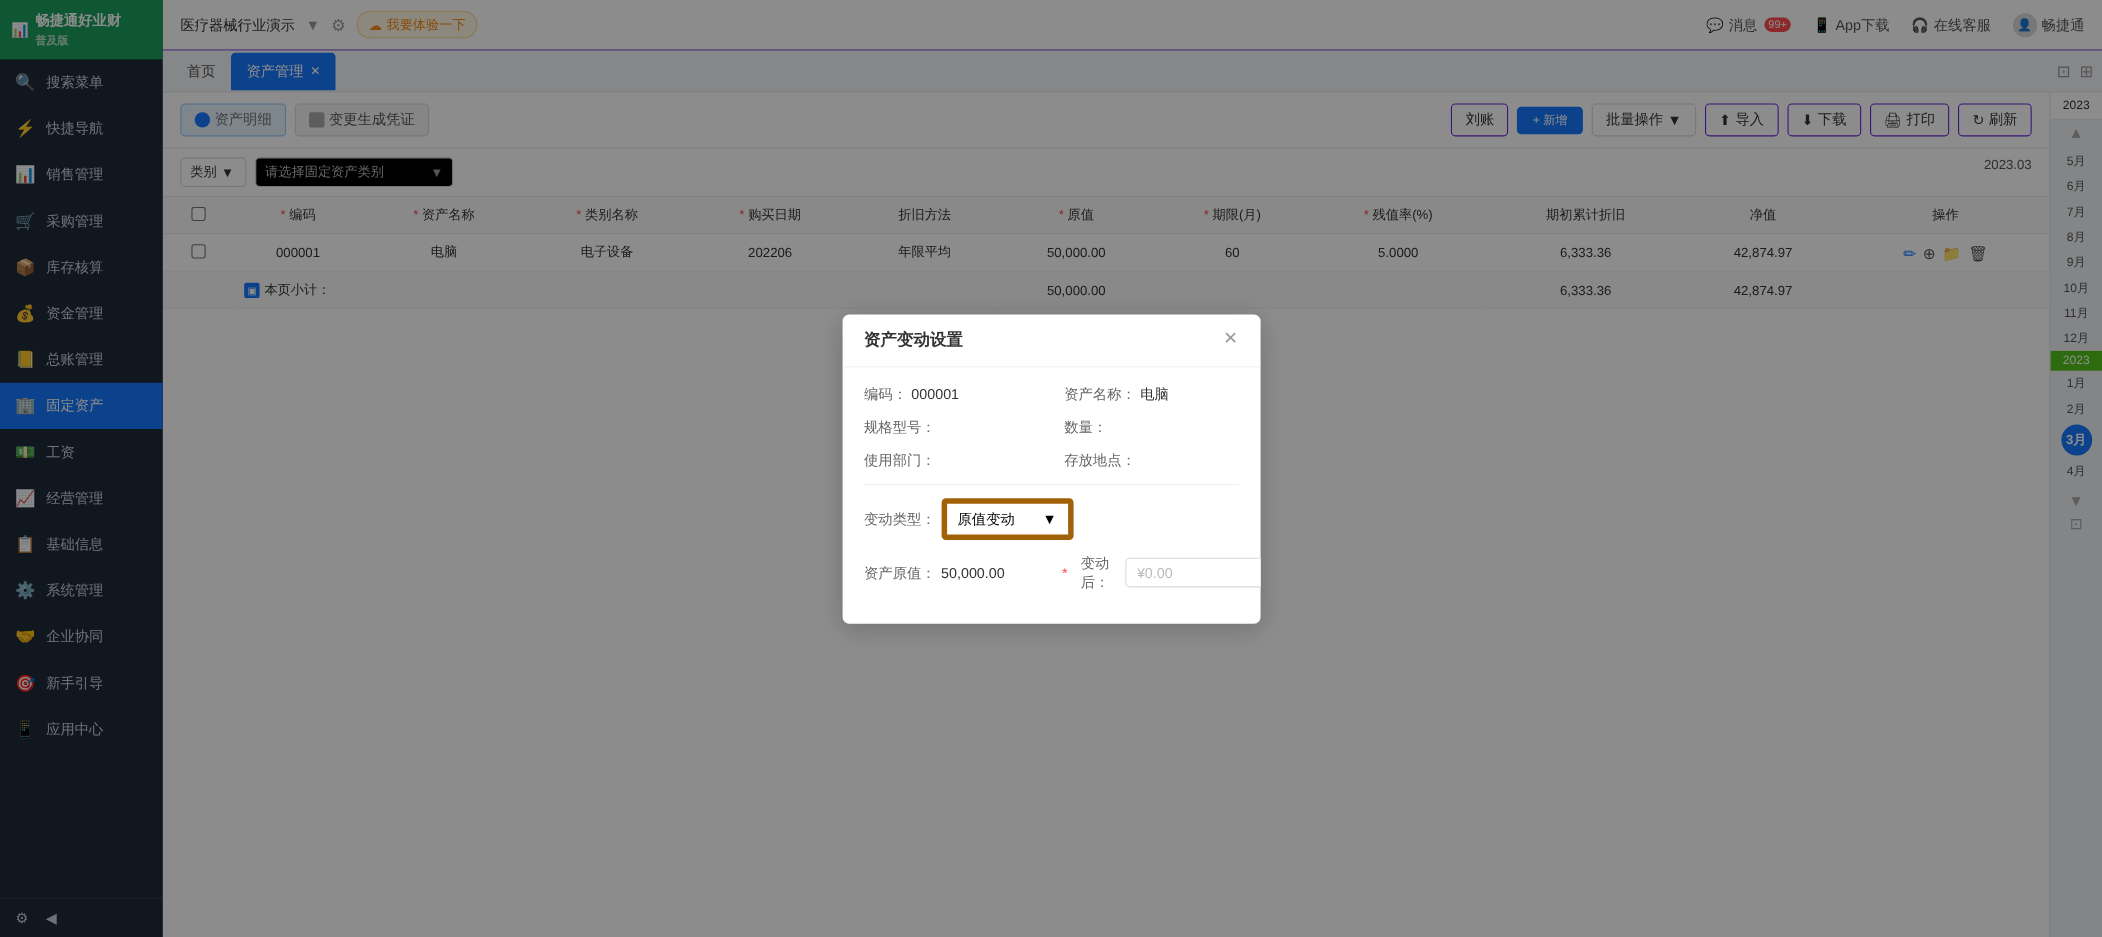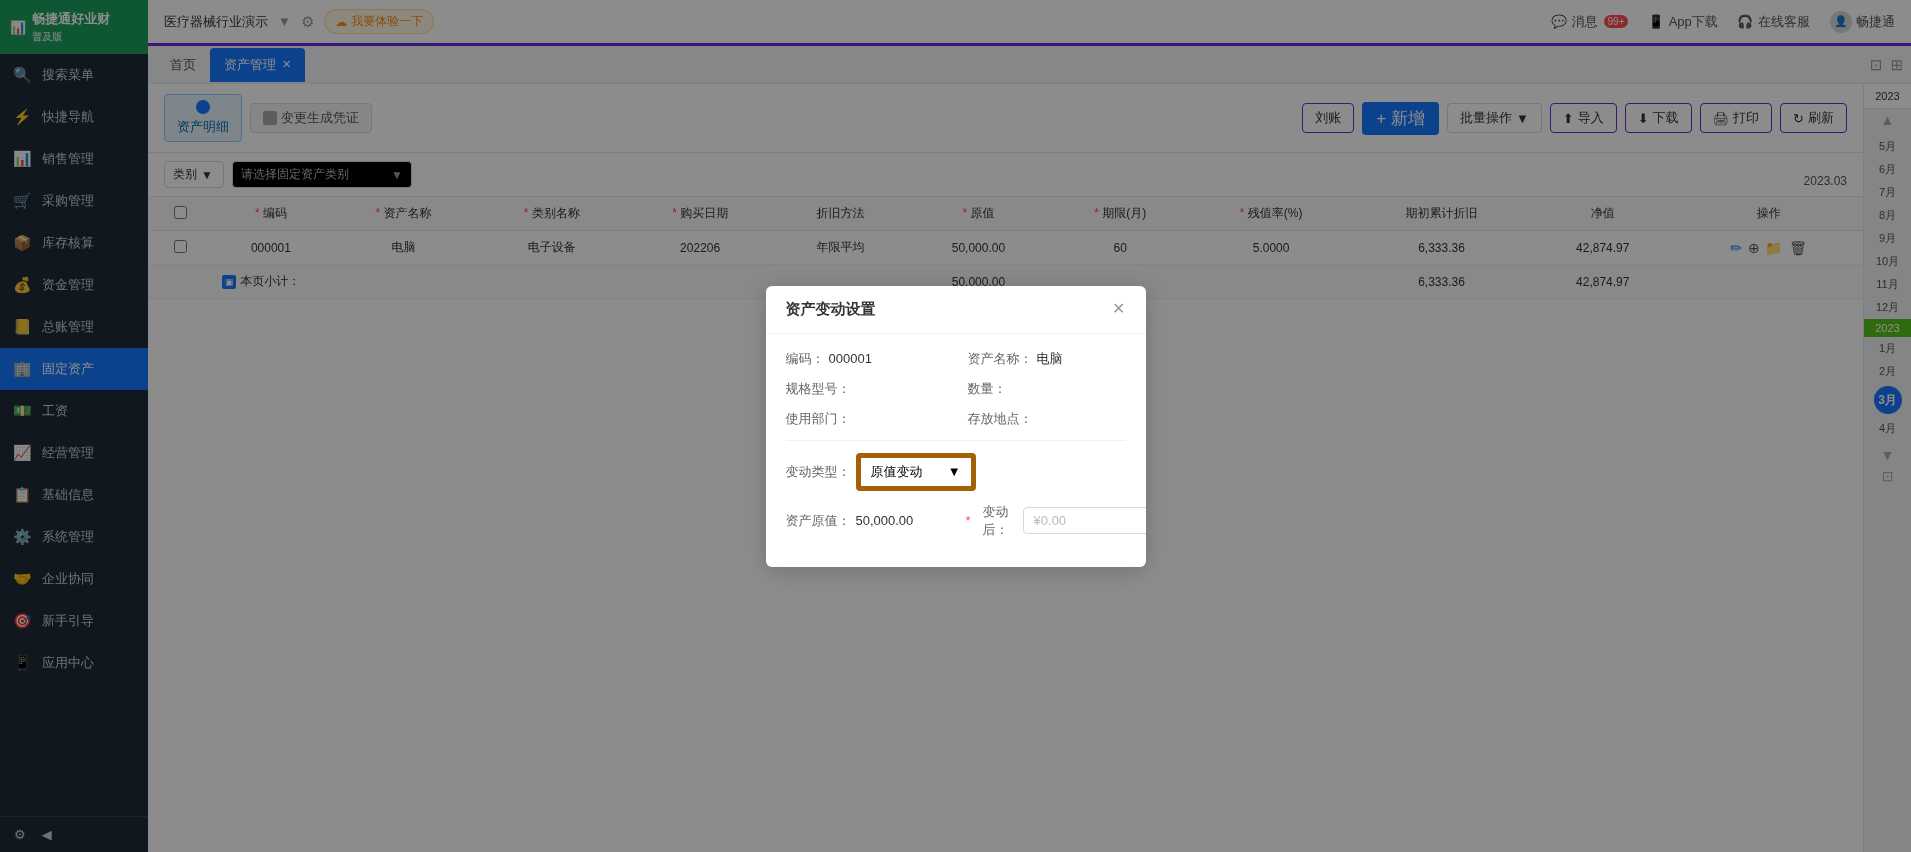--- a/index.html
+++ b/index.html
@@ -75,21 +75,21 @@
       overflow: hidden;
     }
 
     
     .top-header {
       background: #fff;
       height: 46px;
       display: flex;
       align-items: center;
       padding: 0 16px;
-      border-bottom: 3px solid #6d28d9;
+      border-bottom: 1px solid #6d28d9;
       justify-content: space-between;
       flex-shrink: 0;
     }
     .top-header-left {
       display: flex;
       align-items: center;
       gap: 10px;
     }
     .top-header-right {
       display: flex;
@@ -196,42 +196,41 @@
       gap: 4px;
       padding: 5px 12px;
       border-radius: 4px;
       font-size: 13px;
       cursor: pointer;
       border: 1px solid transparent;
     }
     .tab-btn.active-tab {
       background: #e6f4ff;
       border-color: #91caff;
-      color: #0369a1;
-      flex-direction: column;
+      color: #737373;
     }
     .tab-btn.inactive-tab {
       background: #f5f5f5;
       color: #555;
       border-color: #d9d9d9;
     }
     .toolbar-right {
       margin-left: auto;
       display: flex;
       align-items: center;
       gap: 8px;
     }
     .btn-primary {
       background: #1677ff;
       color: #fff;
       border: none;
       border-radius: 4px;
       padding: 5px 14px;
       cursor: pointer;
-      font-size: 17px;
+      font-size: 11px;
       display: flex;
       align-items: center;
       gap: 4px;
     }
     .btn-default {
       background: #fff;
       color: #333;
       border: 1px solid #6d28d9;
       border-radius: 4px;
       padding: 5px 12px;
@@ -251,21 +250,21 @@
       font-size: 13px;
       display: flex;
       align-items: center;
       gap: 4px;
     }
 
     
     .filter-bar {
       padding: 8px 16px;
       display: flex;
-      align-items: flex-end;
+      align-items: flex-start;
       gap: 8px;
       border-bottom: 1px solid #e8e8e8;
       flex-shrink: 0;
     }
     .filter-select {
       border: 1px solid #d9d9d9;
       border-radius: 4px;
       padding: 4px 8px;
       font-size: 12px;
       color: #333;

